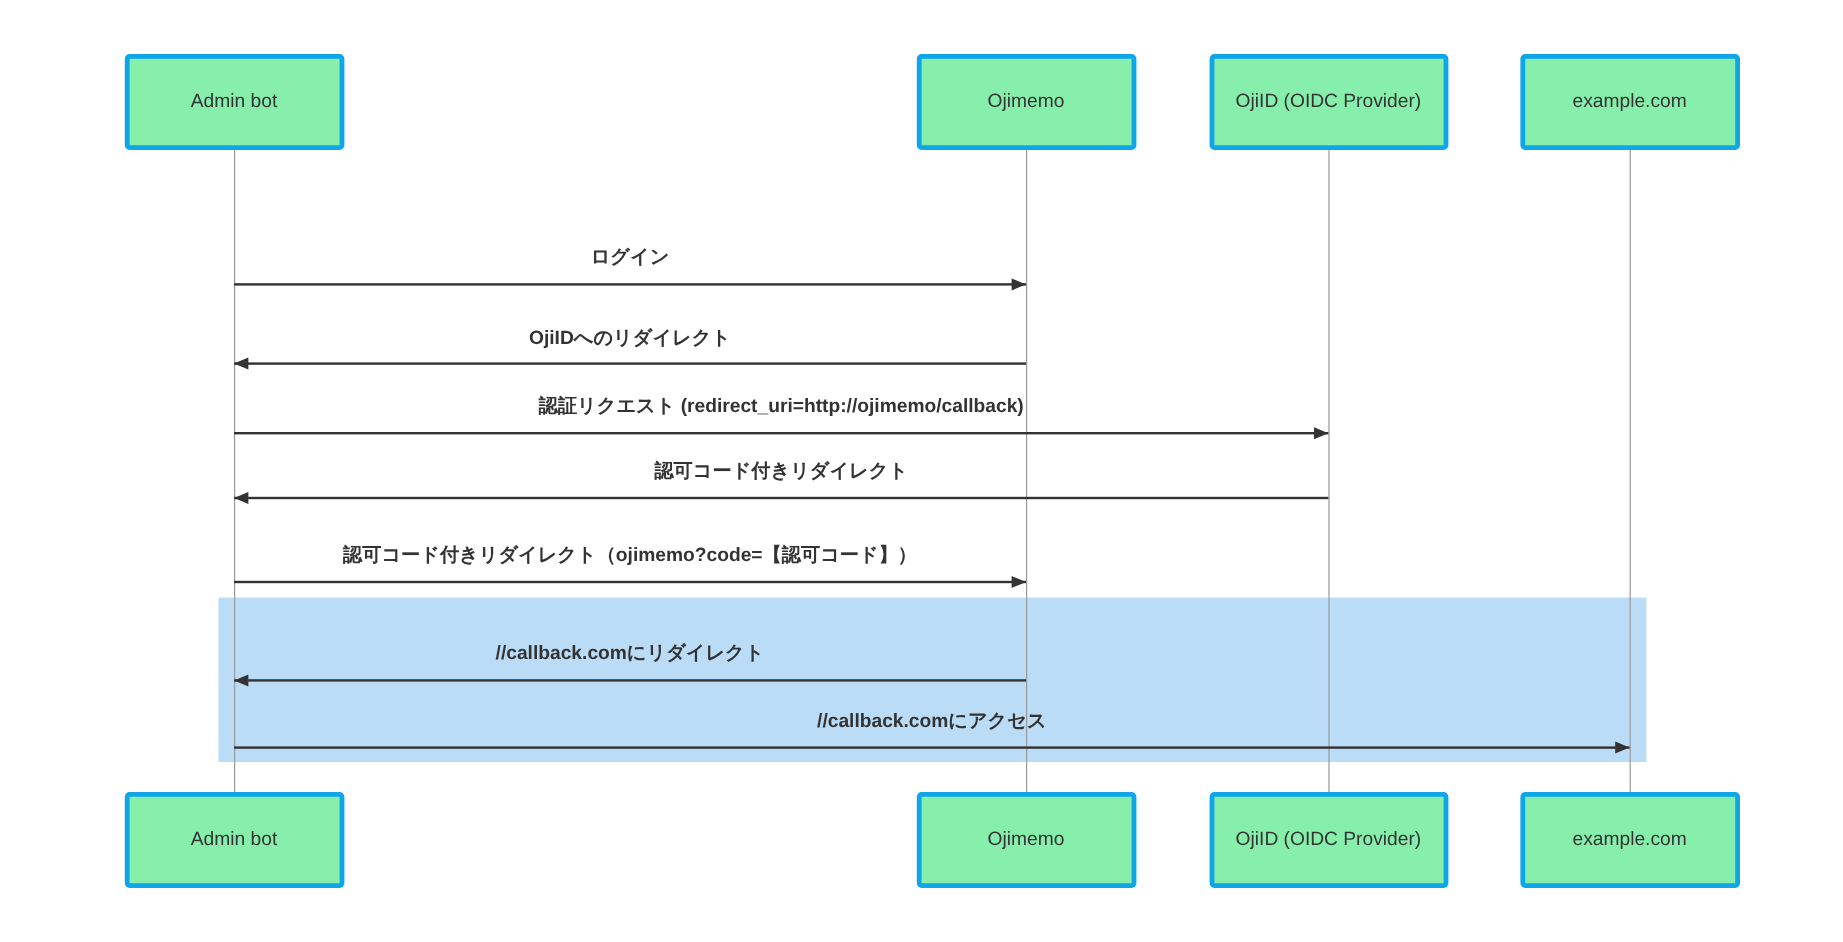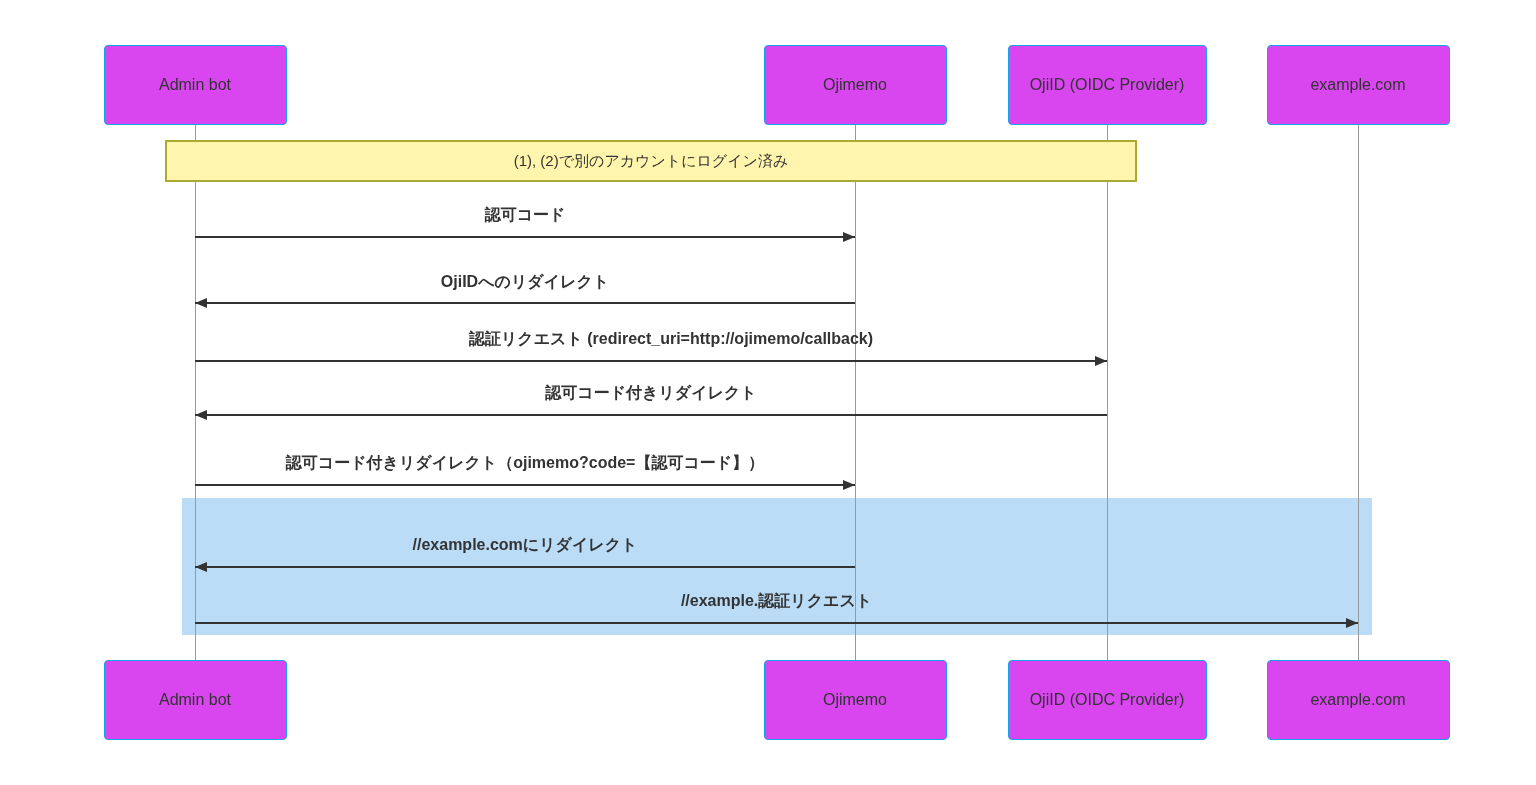--- a/index.html
+++ b/index.html
@@ -10,22 +10,22 @@
   .stage {
     position: relative;
     width: 1536px;
     height: 785px;
     background: #ffffff;
     font-family: "Liberation Sans", "DejaVu Sans", sans-serif;
     overflow: hidden;
   }
   .actor-box {
     position: absolute;
-    background: #d946ef;
-    border: 1px solid #0ea5e9;
+    background: #86efac;
+    border: 4px solid #0ea5e9;
     border-radius: 4px;
     display: flex;
     align-items: center;
     justify-content: center;
     font-size: 16px;
     color: #333333;
     box-sizing: border-box;
     z-index: 5;
   }
   .lifeline {
@@ -79,42 +79,41 @@
 </style>
 </head>
 <body>
 
 <div class="stage" id="stage">
     <div class="hl" style="left: 182px; top: 498px; width: 1190px; height: 137px;"></div>
     <div class="lifeline" style="left: 194.5px; top: 125px; height: 535px;"></div>
     <div class="lifeline" style="left: 854.5px; top: 125px; height: 535px;"></div>
     <div class="lifeline" style="left: 1106.5px; top: 125px; height: 535px;"></div>
     <div class="lifeline" style="left: 1357.5px; top: 125px; height: 535px;"></div>
-    <div class="note" style="left: 165px; top: 140px; width: 972px; height: 42px;">(1), (2)で別のアカウントにログイン済み</div>
     <div class="msg-line" style="left: 195px; top: 236px; width: 660px;"></div>
     <div class="arrowhead right" style="left: 843px; top: 232px;"></div>
-    <div class="msg-label" style="left: 525px; top: 215px;">認可コード</div>
+    <div class="msg-label" style="left: 525px; top: 215px;">ログイン</div>
     <div class="msg-line" style="left: 195px; top: 302px; width: 660px;"></div>
     <div class="arrowhead left" style="left: 195px; top: 298px;"></div>
     <div class="msg-label" style="left: 525px; top: 282px;">OjiIDへのリダイレクト</div>
     <div class="msg-line" style="left: 195px; top: 360px; width: 912px;"></div>
     <div class="arrowhead right" style="left: 1095px; top: 356px;"></div>
-    <div class="msg-label" style="left: 651px; top: 339px; margin-left: 20px;">認証リクエスト (redirect_uri=http://ojimemo/callback)</div>
+    <div class="msg-label" style="left: 651px; top: 339px;">認証リクエスト (redirect_uri=http://ojimemo/callback)</div>
     <div class="msg-line" style="left: 195px; top: 414px; width: 912px;"></div>
     <div class="arrowhead left" style="left: 195px; top: 410px;"></div>
     <div class="msg-label" style="left: 651px; top: 393px; font-family: Liberation Mono, monospace;">認可コード付きリダイレクト</div>
     <div class="msg-line" style="left: 195px; top: 484px; width: 660px;"></div>
     <div class="arrowhead right" style="left: 843px; top: 480px;"></div>
     <div class="msg-label" style="left: 525px; top: 463px;">認可コード付きリダイレクト（ojimemo?code=【認可コード】）</div>
     <div class="msg-line" style="left: 195px; top: 566px; width: 660px;"></div>
     <div class="arrowhead left" style="left: 195px; top: 562px;"></div>
-    <div class="msg-label" style="left: 525px; top: 545px;">//example.comにリダイレクト</div>
+    <div class="msg-label" style="left: 525px; top: 545px;">//callback.comにリダイレクト</div>
     <div class="msg-line" style="left: 195px; top: 622px; width: 1163px;"></div>
     <div class="arrowhead right" style="left: 1346px; top: 618px;"></div>
-    <div class="msg-label" style="left: 776.5px; top: 601px;">//example.認証リクエスト</div>
+    <div class="msg-label" style="left: 776.5px; top: 601px;">//callback.comにアクセス</div>
     <div class="actor-box" style="left: 103.5px; top: 45px; width: 183px; height: 80px;">
       <div class="">Admin bot</div>
     </div>
     <div class="actor-box" style="left: 103.5px; top: 660px; width: 183px; height: 80px;">
       <div class="">Admin bot</div>
     </div>
     <div class="actor-box" style="left: 763.5px; top: 45px; width: 183px; height: 80px;">
       <div class="">Ojimemo</div>
     </div>
     <div class="actor-box" style="left: 763.5px; top: 660px; width: 183px; height: 80px;">

